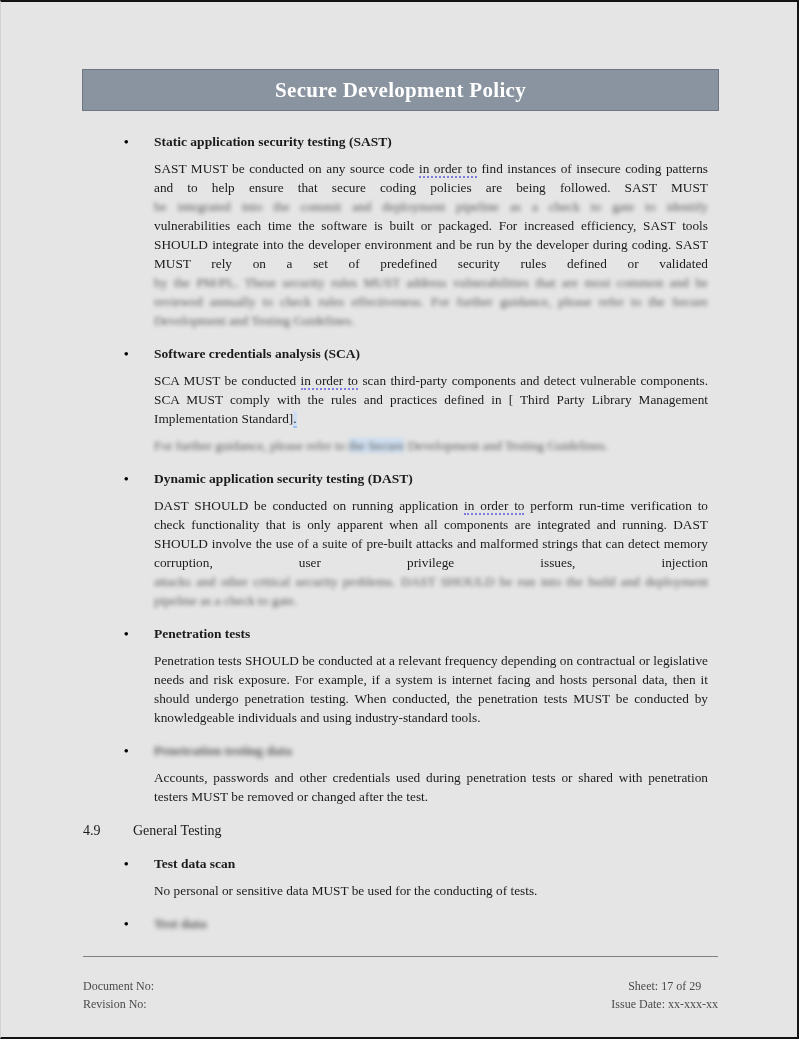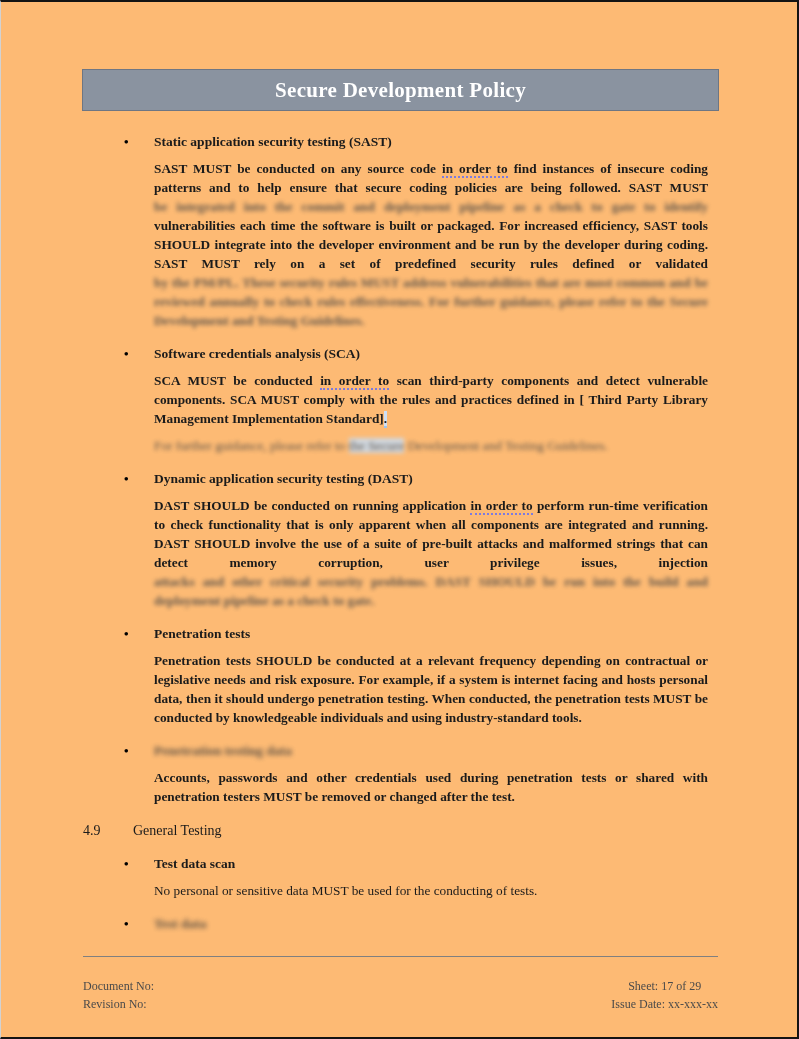--- a/index.html
+++ b/index.html
@@ -5,21 +5,21 @@
   * { margin: 0; padding: 0; box-sizing: border-box; }
   html, body { background: #ffffff; }
   body {
     width: 799px; height: 1039px;
     font-family: "Liberation Serif", serif;
     color: #1b1b1b;
   }
   .page {
     position: relative;
     width: 799px; height: 1039px;
-    background: #fdba74;
+    background: #e5e5e5;
     border-top: 2px solid #131313;
     border-right: 2px solid #131313;
     border-bottom: 2px solid #131313;
     border-left: 1px solid #d2d2d2;
     overflow: hidden;
   }
   .banner {
     margin: 67px 0 0 81px;
     width: 637px; height: 42px;
     background: #8a93a0;
@@ -49,21 +49,21 @@
     font-size: 13.5px;
     line-height: 19px;
     margin-top: 14px;
   }
   .first-heading { margin-top: 21px; }
   .para {
     font-size: 13.3px;
     line-height: 19px;
     margin-top: 8px;
   }
-  .seg { text-align: justify; font-weight: bold; }
+  .seg { text-align: justify; }
   .seg.jall { text-align-last: justify; }
   .blur {
     filter: blur(2.2px);
     color: #454545;
     opacity: 0.85;
   }
   .blur-heading {
     filter: blur(2.4px);
     color: #3d3d3d;
     opacity: 0.85;

